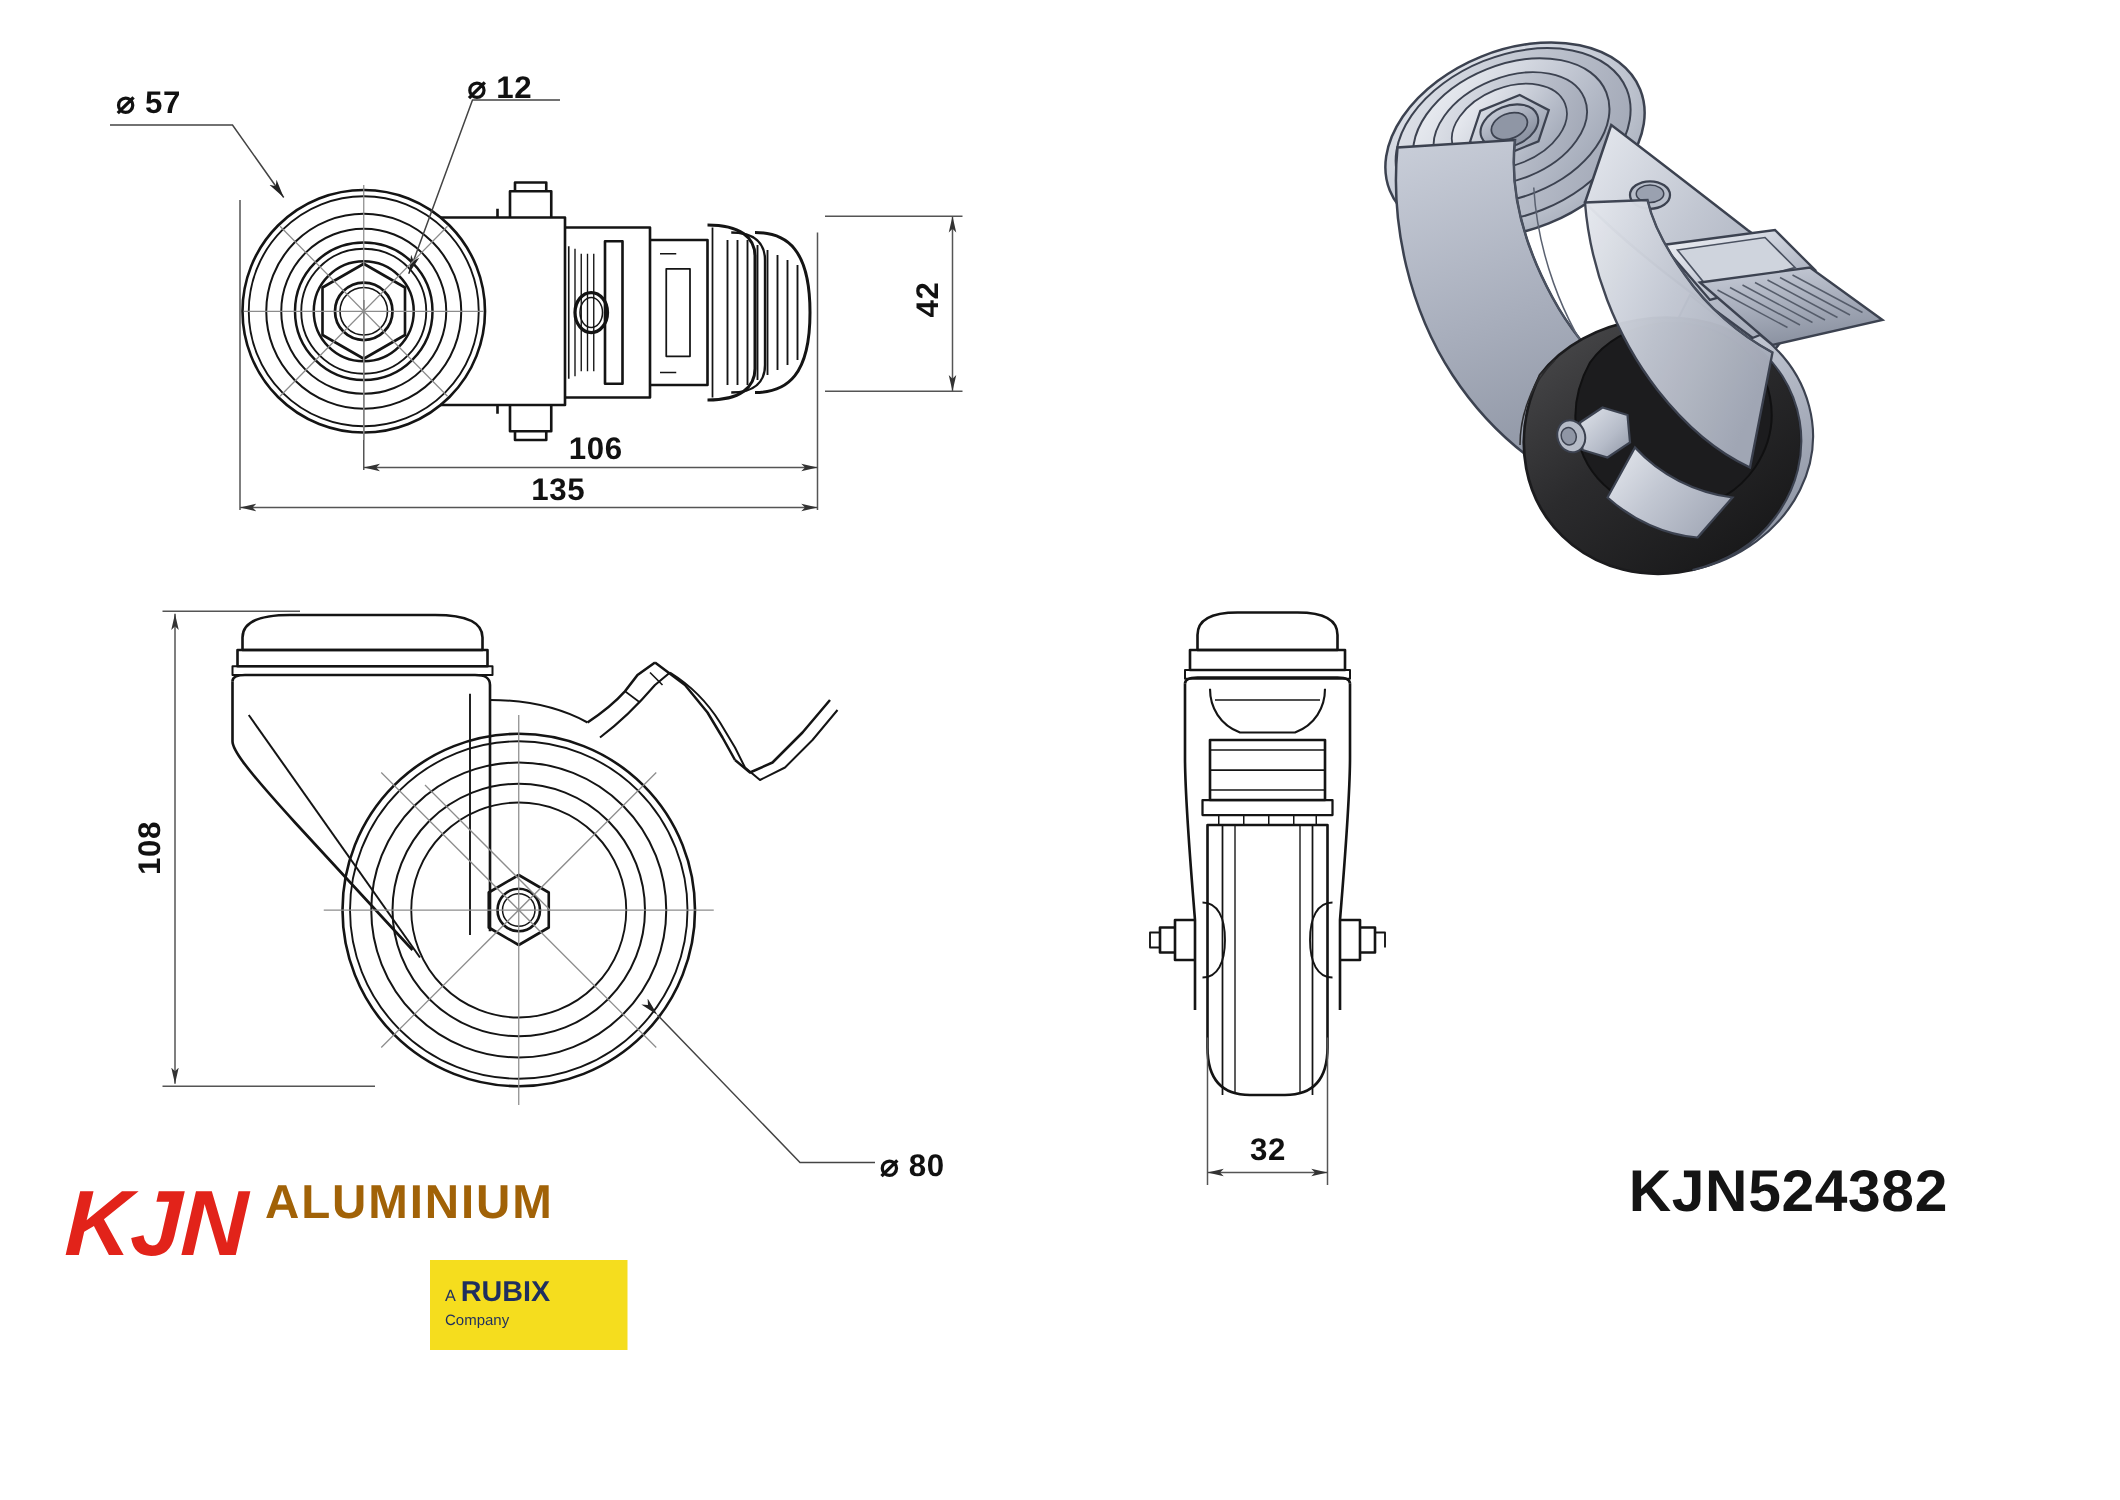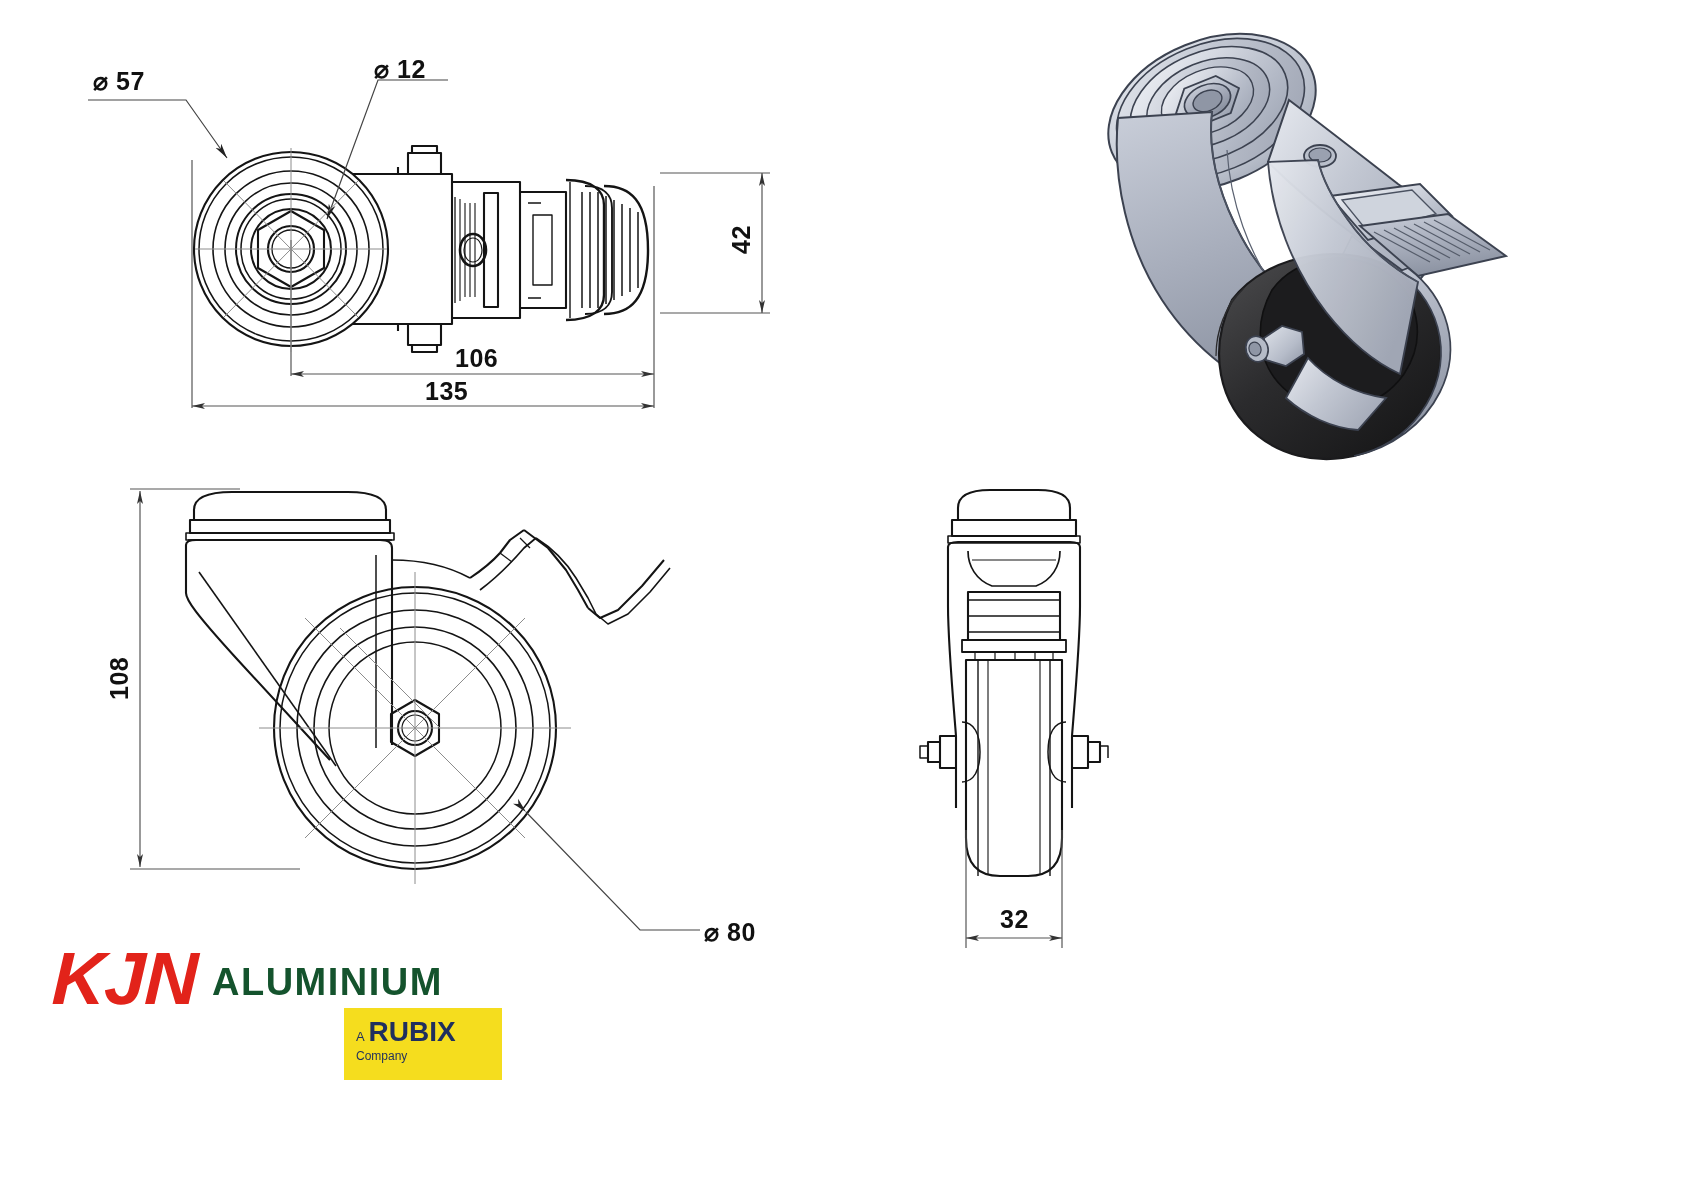--- a/index.html
+++ b/index.html
@@ -91,21 +91,21 @@
     box-sizing: border-box;
   }
   #rubix-line1 {
     font-family: "Liberation Sans", sans-serif;
     font-size: 14px;
     font-weight: bold;
     line-height: 20px;
     white-space: nowrap;
   }
   #rubix-line1 .rubix-a { font-size: 13px; font-weight: normal; }
-  #rubix-line1 .rubix-name { font-size: 28px; font-weight: bold; letter-spacing: 0px; }
+  #rubix-line1 .rubix-name { font-size: 23px; font-weight: bold; letter-spacing: 0px; }
   #rubix-line2 {
     font-family: "Liberation Sans", sans-serif;
     font-size: 12px;
     font-weight: normal;
     line-height: 19px;
   }
 </style>
 </head>
 <body>
 
@@ -429,25 +429,26 @@
 
       <g>
         <path d="M1286,398 C1306,416 1332,428 1358,430 L1386,398 C1356,394 1328,380 1308,358 Z" fill="url(#gMetal2)" stroke="#3c4250" stroke-width="1.8"></path>
         <path d="M1268,162 C1272,214 1292,268 1326,312 C1348,340 1374,362 1400,374
                  L1418,282 C1392,268 1366,246 1348,220 C1332,198 1322,178 1318,160 Z" fill="url(#gMetal2)" stroke="#3c4250" stroke-width="1.9" opacity="0.97"></path>
         <path d="M1318,160 C1322,178 1332,198 1348,220 C1366,246 1392,268 1418,282" fill="none" stroke="#4a5160" stroke-width="1.3"></path>
       </g>
     </g>
   </svg>
 
+  <div class="partnum" style="left:1303px; top:925px;">KJN524382</div>
 
   <div id="logo-block">
     <div id="logo-kjn" style="color:#e2231a;">KJN</div>
     <div id="logo-words">
-      <span class="logo-word" style="color:#14532d;margin-top:20px;">ALUMINIUM</span>
+      <span class="logo-word" style="color:#a16207;">ALUMINIUM</span>
     </div>
     <div id="rubix-box" style="background:#f5dd1e;">
       <div id="rubix-line1" style="color:#1f2f5e;">
         <span class="rubix-a">A</span>
         <span class="rubix-name">RUBIX</span>
       </div>
       <div id="rubix-line2" style="color:#1f2f5e;">Company</div>
     </div>
   </div>
 

